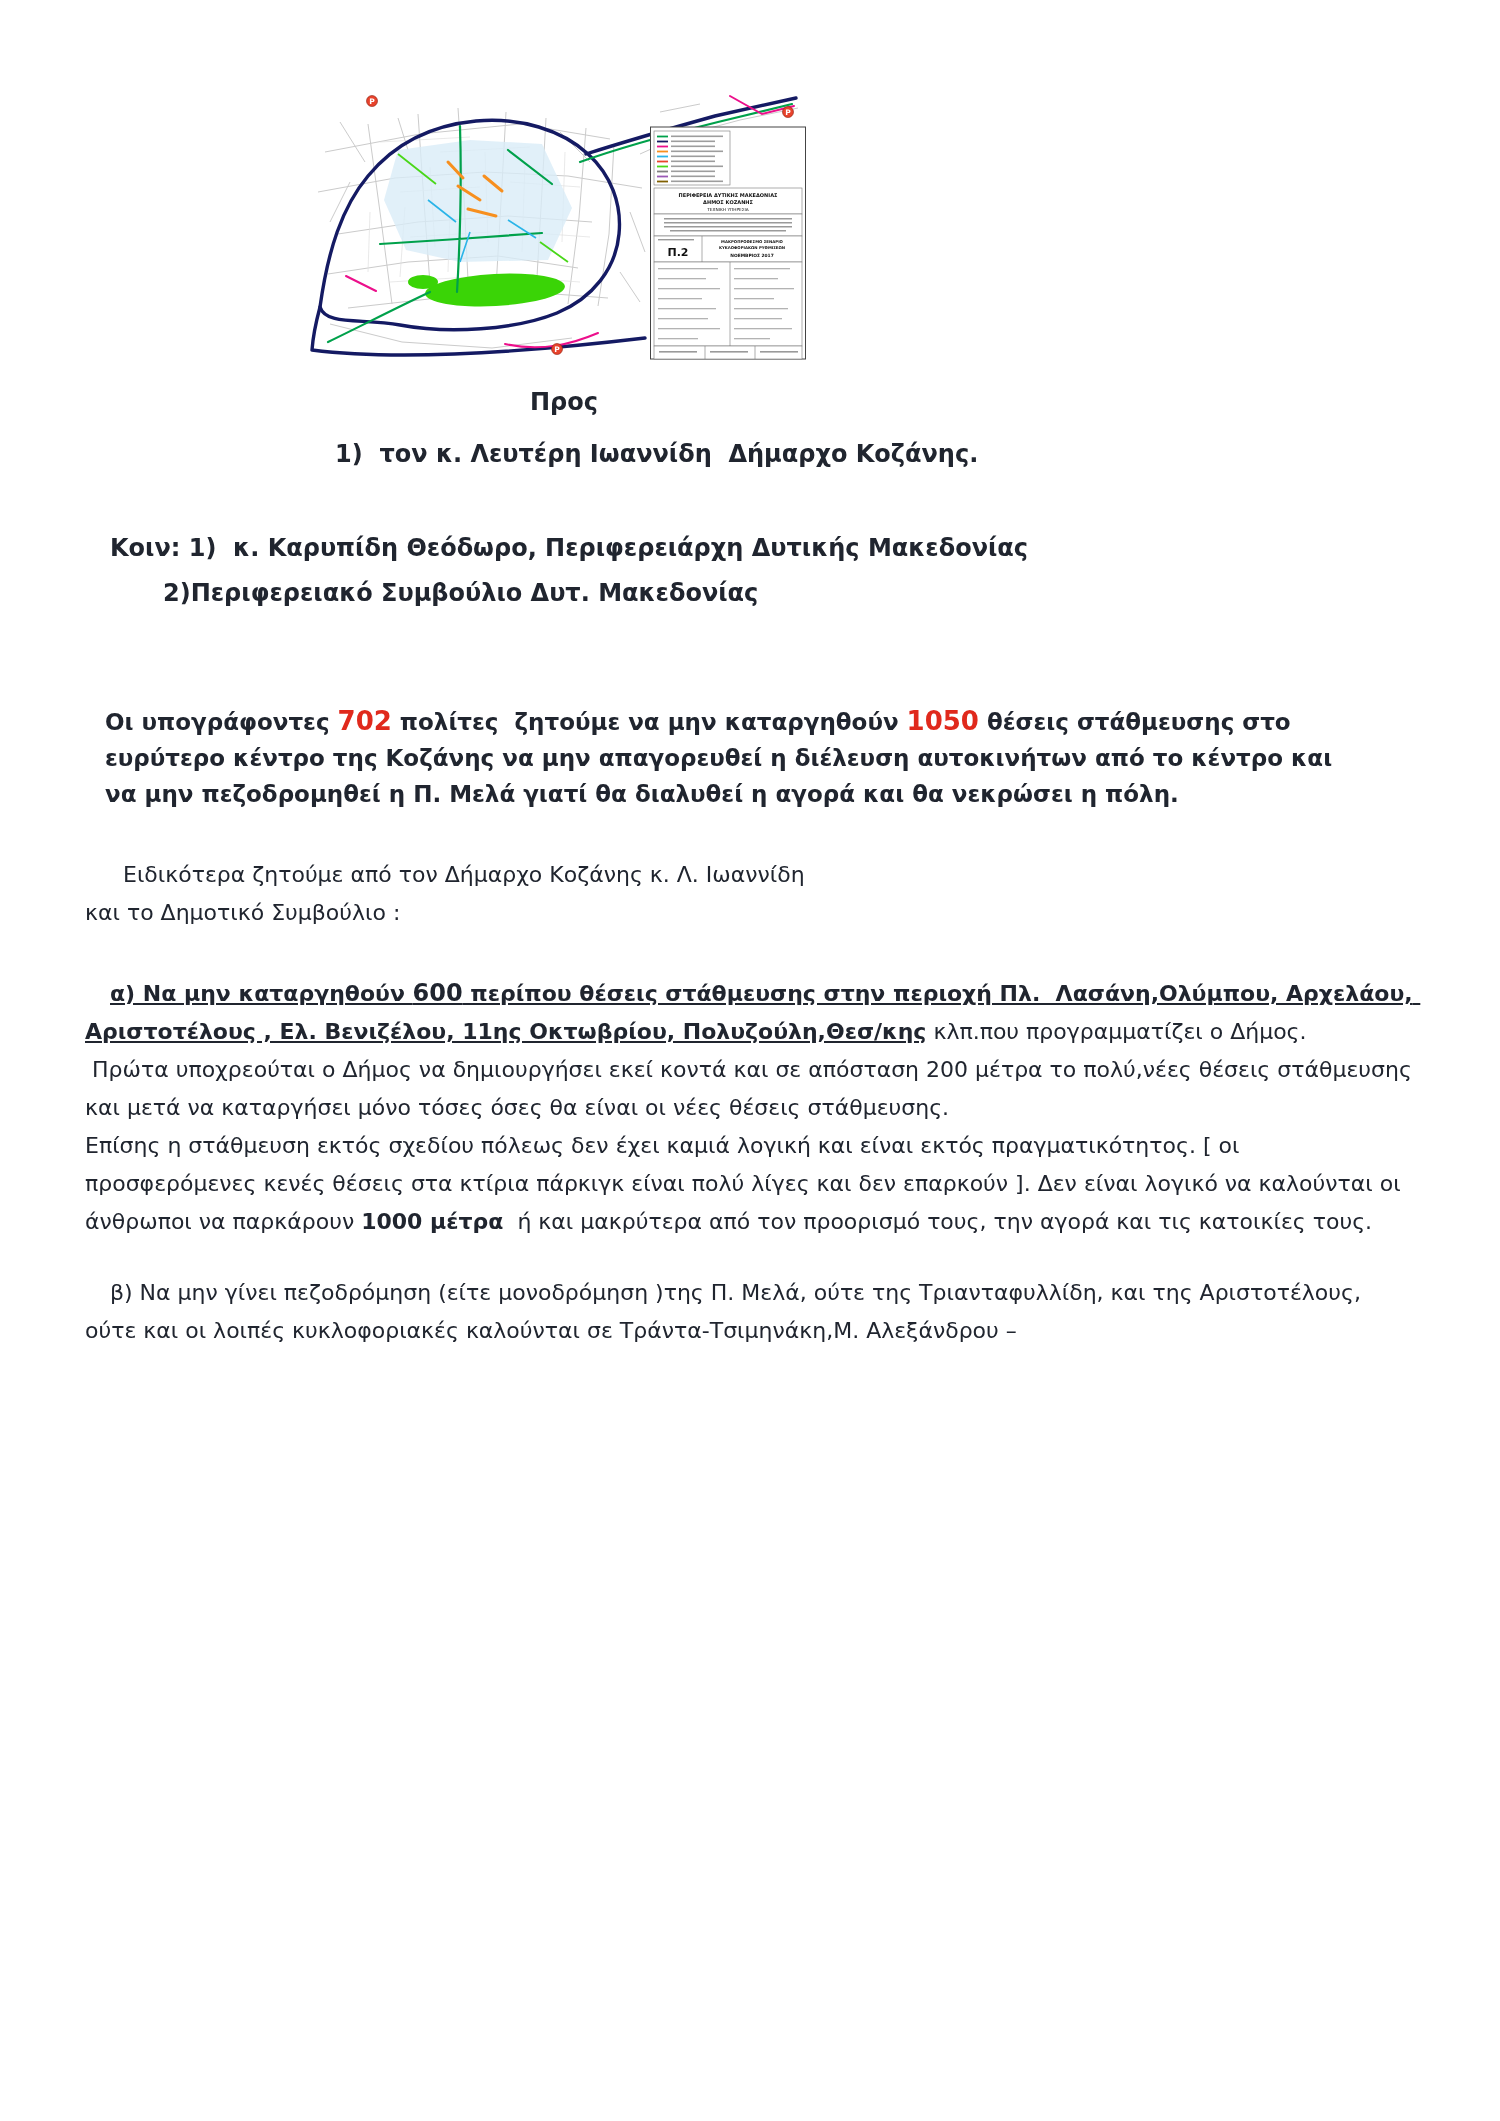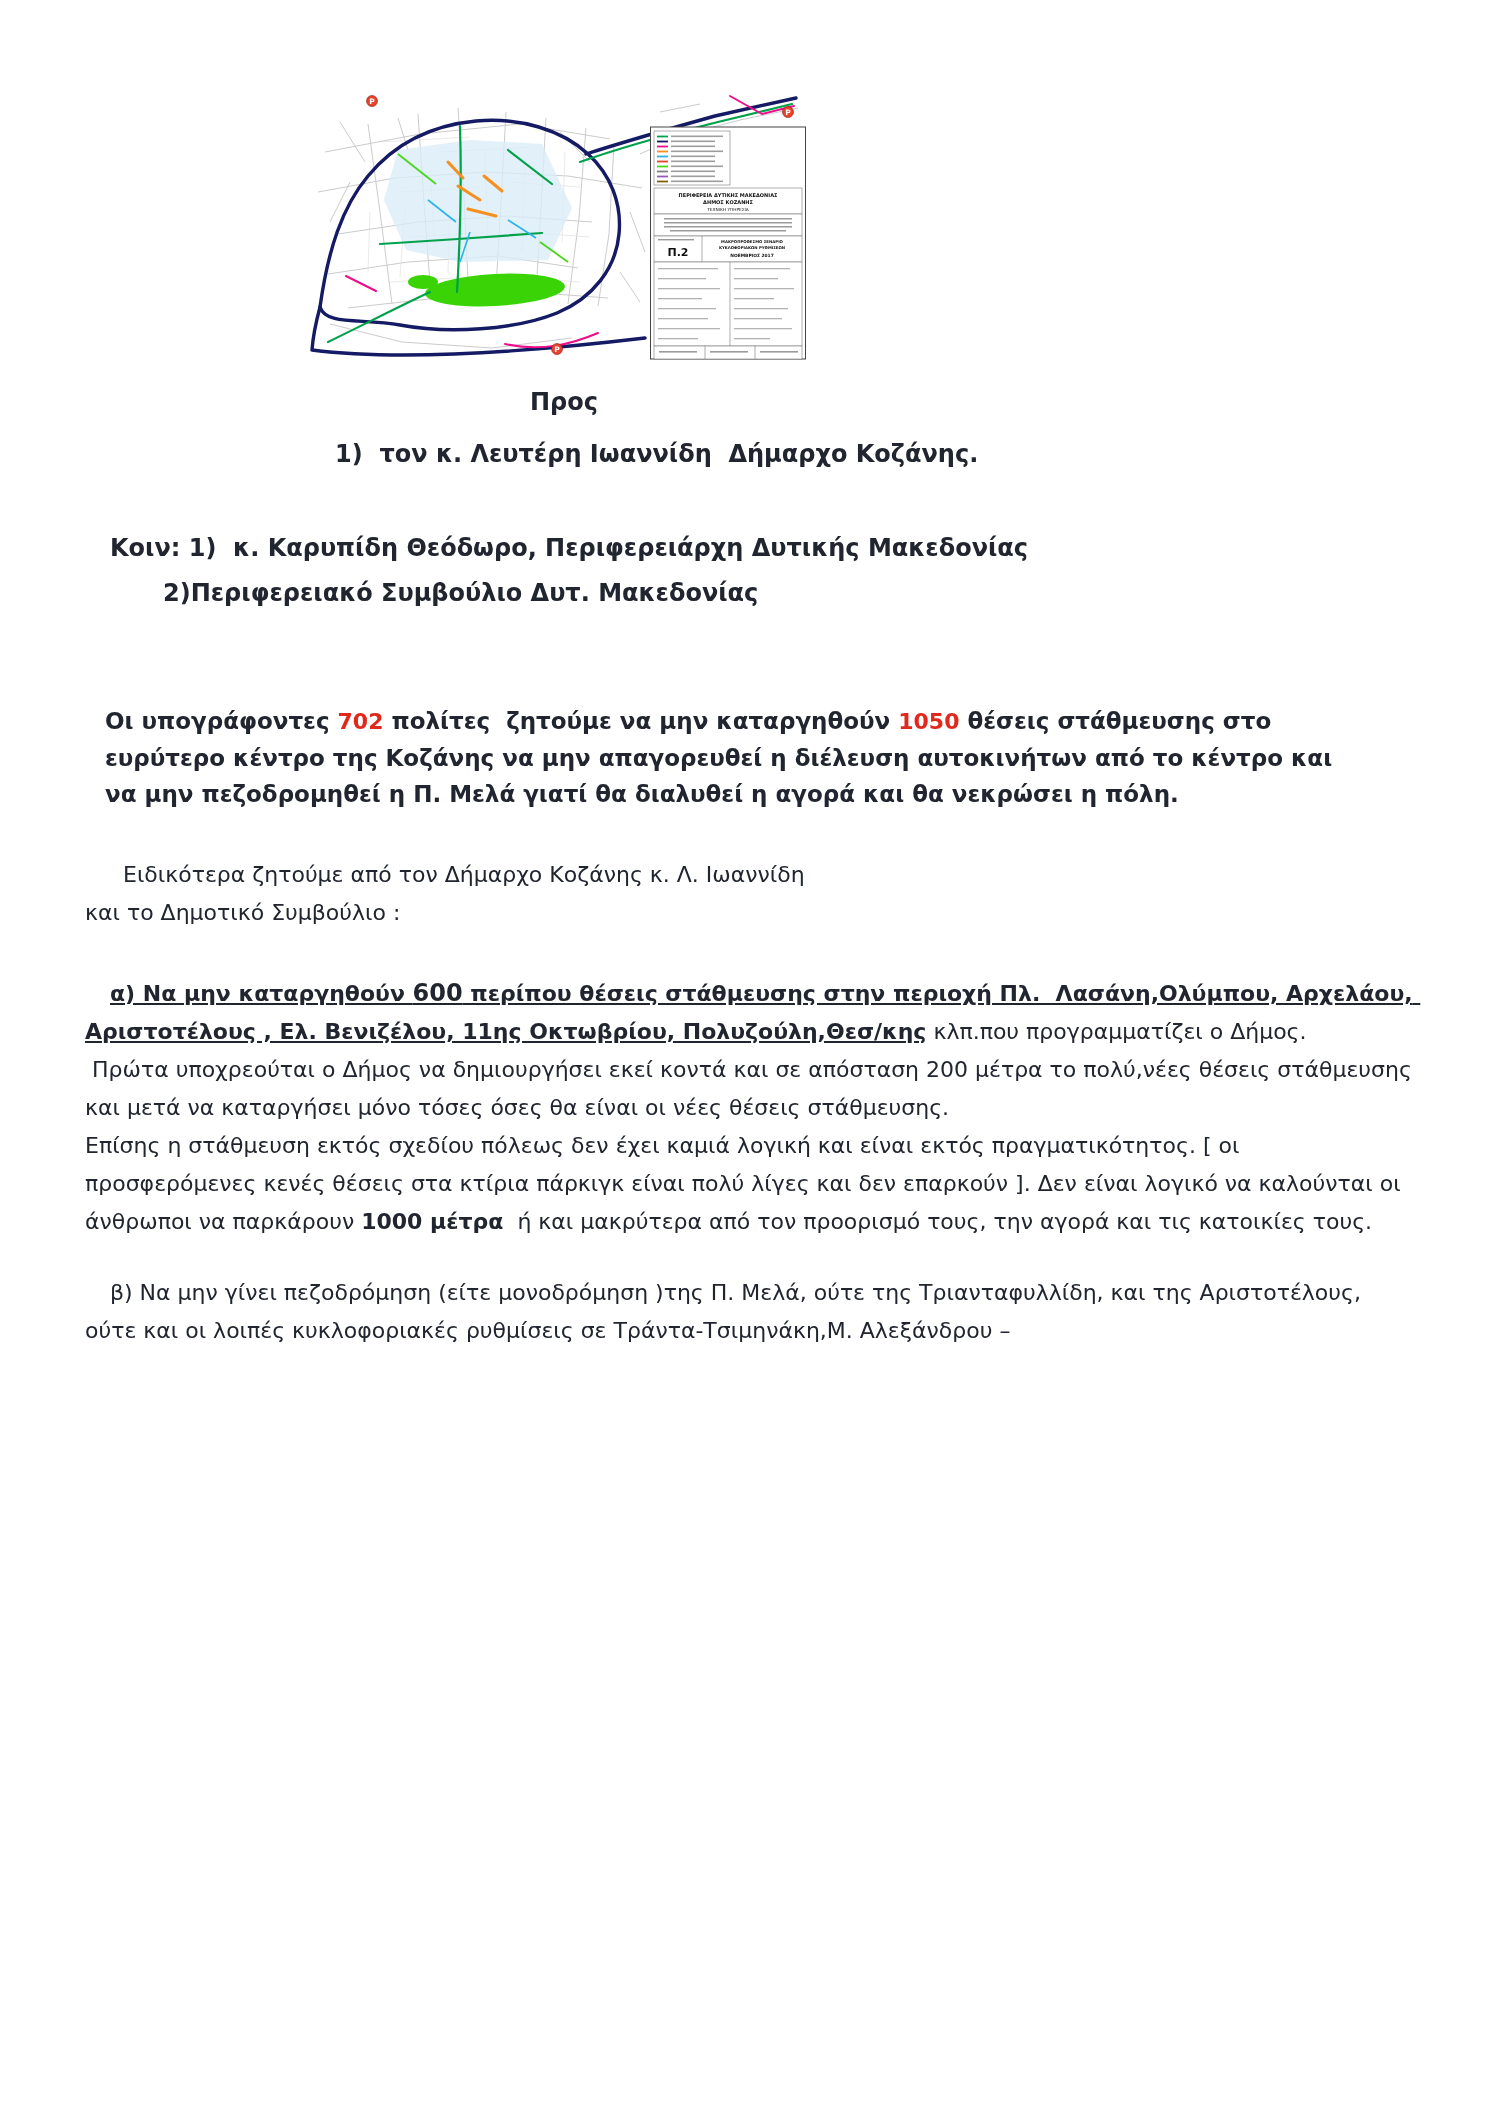--- a/index.html
+++ b/index.html
@@ -12,21 +12,21 @@
   body{width:1500px;min-height:2121px;font-family:"DejaVu Sans","Liberation Sans",sans-serif;color:var(--text);}
   .page{padding:0 85px 60px 85px;}
   .pre{white-space:pre-wrap;}
   .map-wrap{padding-top:92px;margin-left:225px;width:497px;}
   .date{margin-top:14px;text-align:right;padding-right:210px;font-weight:bold;font-size:24px;}
   .pros{margin-top:22px;margin-left:445px;font-weight:bold;font-size:24px;}
   .to{margin-top:24px;margin-left:250px;font-weight:bold;font-size:24px;}
   .cc1{margin-top:66px;margin-left:25px;font-weight:bold;font-size:24px;}
   .cc2{margin-top:17px;margin-left:78px;font-weight:bold;font-size:24px;}
   .petition{margin:96px 60px 0 20px;font-weight:bold;font-size:23px;line-height:36px;}
-  .petition .num{color:var(--accent-red);font-size:22px;}
+  .petition .num{color:var(--accent-red);font-size:26px;}
   .intro1{margin-top:44px;margin-left:38px;font-size:22px;line-height:38px;}
   .intro2{margin-left:0;font-size:22px;line-height:38px;}
   .bodyp{margin:0;font-size:22px;line-height:38px;}
   .sec-a-head{margin-top:42px;text-indent:25px;}
   .bu{font-weight:bold;text-decoration:underline;}
   .num-lg{font-size:24px;}
   .bold{font-weight:bold;}
   .sec-b{margin-top:33px;text-indent:25px;}
   
   .streets{stroke:#cbcbcb;stroke-width:1;fill:none;}
@@ -171,15 +171,15 @@
 
   <p class="petition pre"><span>Οι υπογράφοντες </span><span class="num">702</span><span> πολίτες  ζητούμε να μην καταργηθούν </span><span class="num">1050</span><span> θέσεις στάθμευσης στο ευρύτερο κέντρο της Κοζάνης να μην απαγορευθεί η διέλευση αυτοκινήτων από το κέντρο και να μην πεζοδρομηθεί η Π. Μελά γιατί θα διαλυθεί η αγορά και θα νεκρώσει η πόλη.</span></p>
 
   <div class="intro1">Ειδικότερα ζητούμε από τον Δήμαρχο Κοζάνης κ. Λ. Ιωαννίδη</div>
   <div class="intro2 pre">και το Δημοτικό Συμβούλιο :</div>
 
   <p class="bodyp sec-a-head pre"><span class="bu"><span>α) Να μην καταργηθούν </span><span class="num-lg">600</span><span> περίπου θέσεις στάθμευσης στην περιοχή Πλ.  Λασάνη,Ολύμπου, Αρχελάου, Αριστοτέλους , Ελ. Βενιζέλου, 11ης Οκτωβρίου, Πολυζούλη,Θεσ/κης</span></span><span> κλπ.που προγραμματίζει ο Δήμος.</span></p>
   <p class="bodyp pre"> Πρώτα υποχρεούται ο Δήμος να δημιουργήσει εκεί κοντά και σε απόσταση 200 μέτρα το πολύ,νέες θέσεις στάθμευσης και μετά να καταργήσει μόνο τόσες όσες θα είναι οι νέες θέσεις στάθμευσης.</p>
   <p class="bodyp pre"><span>Επίσης η στάθμευση εκτός σχεδίου πόλεως δεν έχει καμιά λογική και είναι εκτός πραγματικότητος. [ οι προσφερόμενες κενές θέσεις στα κτίρια πάρκιγκ είναι πολύ λίγες και δεν επαρκούν ]. Δεν είναι λογικό να καλούνται οι άνθρωποι να παρκάρουν </span><span class="bold">1000 μέτρα</span><span>  ή και μακρύτερα από τον προορισμό τους, την αγορά και τις κατοικίες τους.</span></p>
 
-  <p class="bodyp sec-b pre">β) Να μην γίνει πεζοδρόμηση (είτε μονοδρόμηση )της Π. Μελά, ούτε της Τριανταφυλλίδη, και της Αριστοτέλους, ούτε και οι λοιπές κυκλοφοριακές ρυθμίσεις σε Τράντα-Τσιμηνάκη,Μ. Αλεξάνδρου –</p>
+  <p class="bodyp sec-b pre">β) Να μην γίνει πεζοδρόμηση (είτε μονοδρόμηση )της Π. Μελά, ούτε της Τριανταφυλλίδη, και της Αριστοτέλους, ούτε και οι λοιπές κυκλοφοριακές καλούνται σε Τράντα-Τσιμηνάκη,Μ. Αλεξάνδρου –</p>
 
 </div>
 
 </body></html>

